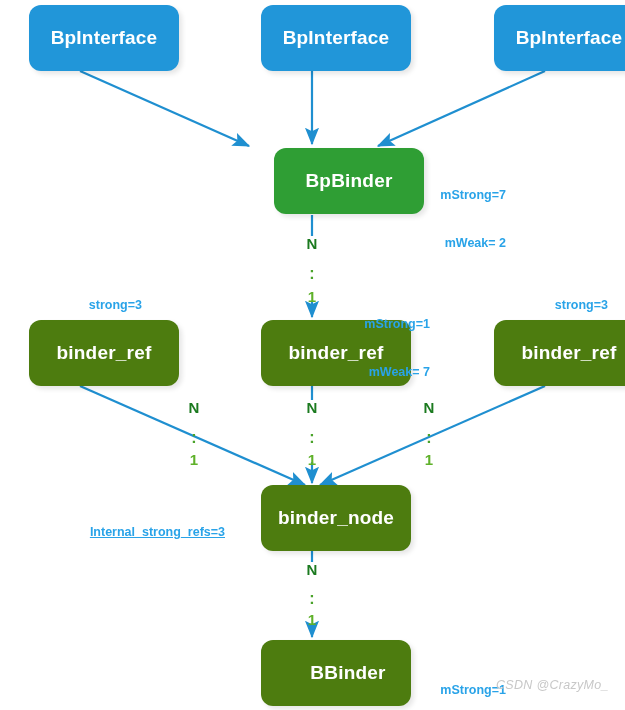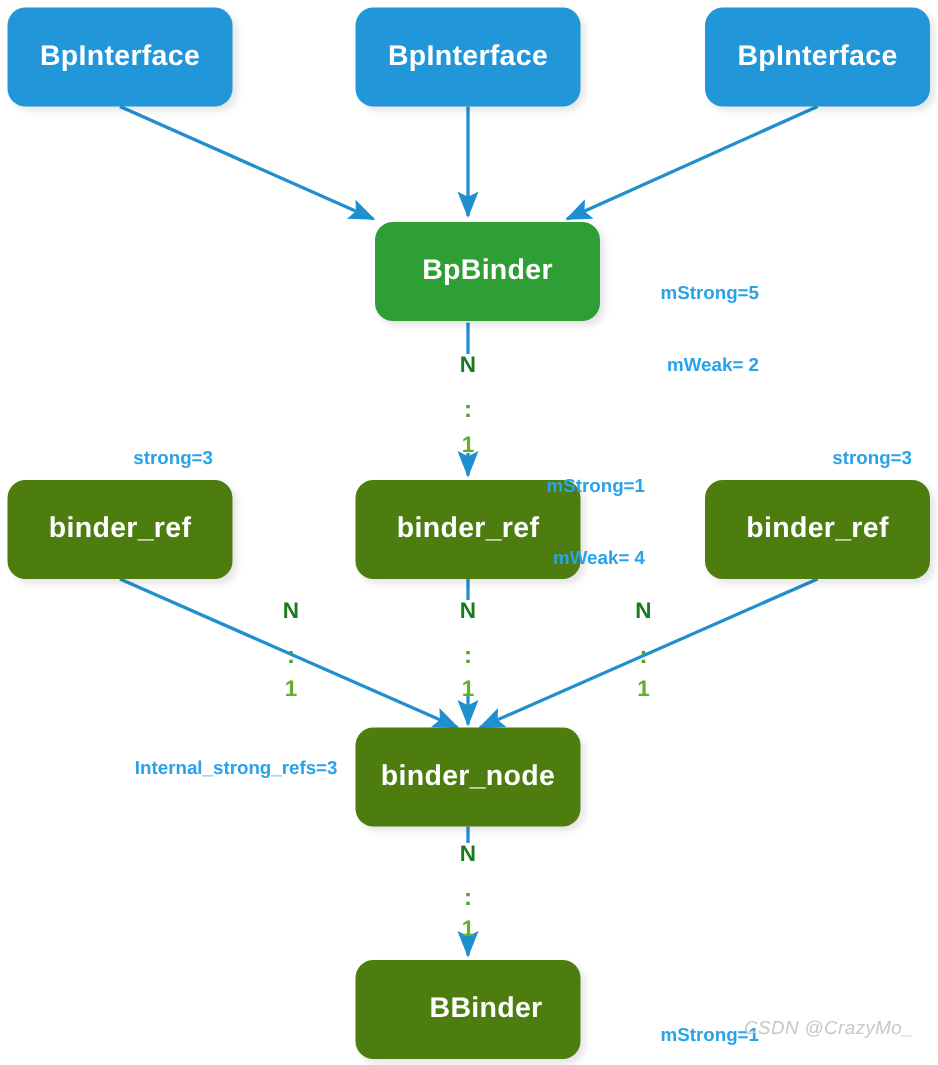--- a/index.html
+++ b/index.html
@@ -34,20 +34,21 @@
     display: flex;
     align-items: center;
     justify-content: center;
     color: #ffffff;
     font-weight: bold;
     font-size: 19px;
     letter-spacing: 0.2px;
     box-shadow: 3px 3px 5px rgba(0,0,0,0.10);
     box-sizing: border-box;
     z-index: 3;
+    margin-left: 24px;
   }
   .node.blue   { background: #2196d9; }
   .node.green  { background: #2f9e34; }
   .node.teal   { background: #4d7c0f; }
 
   .annot {
     position: absolute;
     color: #29a3e8;
     font-weight: bold;
     font-size: 12.5px;
@@ -129,39 +130,39 @@
   </div>
   <div class="node blue" style="left:470px; top:5px;">
     <span>BpInterface</span>
   </div>
 
   <div class="node green" style="left:250px; top:148px;">
     <span>BpBinder</span>
   </div>
 
   <div class="annot right-al" style="left:398px; top:155px; width:108px;">
-    <div>mStrong=5</div>
+    <div>mStrong=7</div>
     <div>mWeak= 2</div>
   </div>
 
   <div class="card-lbl card-n" style="left:298px; top:236px;">N</div>
   <div class="card-lbl card-c" style="left:298px; top:266px;">:</div>
   <div class="card-lbl card-1" style="left:298px; top:289px;">1</div>
 
   <div class="annot center-al" style="left:12px; top:297px; width:130px;">strong=3</div>
   <div class="node teal" style="left:5px; top:320px;">
     <span>binder_ref</span>
   </div>
 
   <div class="node teal" style="left:237px; top:320px;">
     <span>binder_ref</span>
   </div>
   <div class="annot right-al" style="left:322px; top:284px; width:108px;">
     <div>mStrong=1</div>
-    <div>mWeak= 4</div>
+    <div>mWeak= 7</div>
   </div>
 
   <div class="annot center-al" style="left:478px; top:297px; width:130px;">strong=3</div>
   <div class="node teal" style="left:470px; top:320px;">
     <span>binder_ref</span>
   </div>
 
   <div class="card-lbl card-n" style="left:180px; top:400px;">N</div>
   <div class="card-lbl card-c" style="left:180px; top:430px;">:</div>
   <div class="card-lbl card-1" style="left:180px; top:452px;">1</div>
@@ -170,21 +171,21 @@
   <div class="card-lbl card-c" style="left:298px; top:430px;">:</div>
   <div class="card-lbl card-1" style="left:298px; top:452px;">1</div>
 
   <div class="card-lbl card-n" style="left:415px; top:400px;">N</div>
   <div class="card-lbl card-c" style="left:415px; top:430px;">:</div>
   <div class="card-lbl card-1" style="left:415px; top:452px;">1</div>
 
   <div class="node teal" style="left:237px; top:485px;">
     <span>binder_node</span>
   </div>
-  <div class="annot right-al" style="left:40px; top:504px; width:185px;">Internal_strong_refs=3</div>
+  <div class="annot right-al" style="left:40px; top:524px; width:185px;text-decoration:underline;">Internal_strong_refs=3</div>
 
   <div class="card-lbl card-n" style="left:298px; top:562px;">N</div>
   <div class="card-lbl card-c" style="left:298px; top:591px;">:</div>
   <div class="card-lbl card-1" style="left:298px; top:612px;">1</div>
 
   <div class="node teal" style="left:237px; top:640px;padding-left:24px;">
     <span>BBinder</span>
   </div>
   <div class="annot right-al" style="left:398px; top:650px; width:108px;">
     <div>mStrong=1</div>

